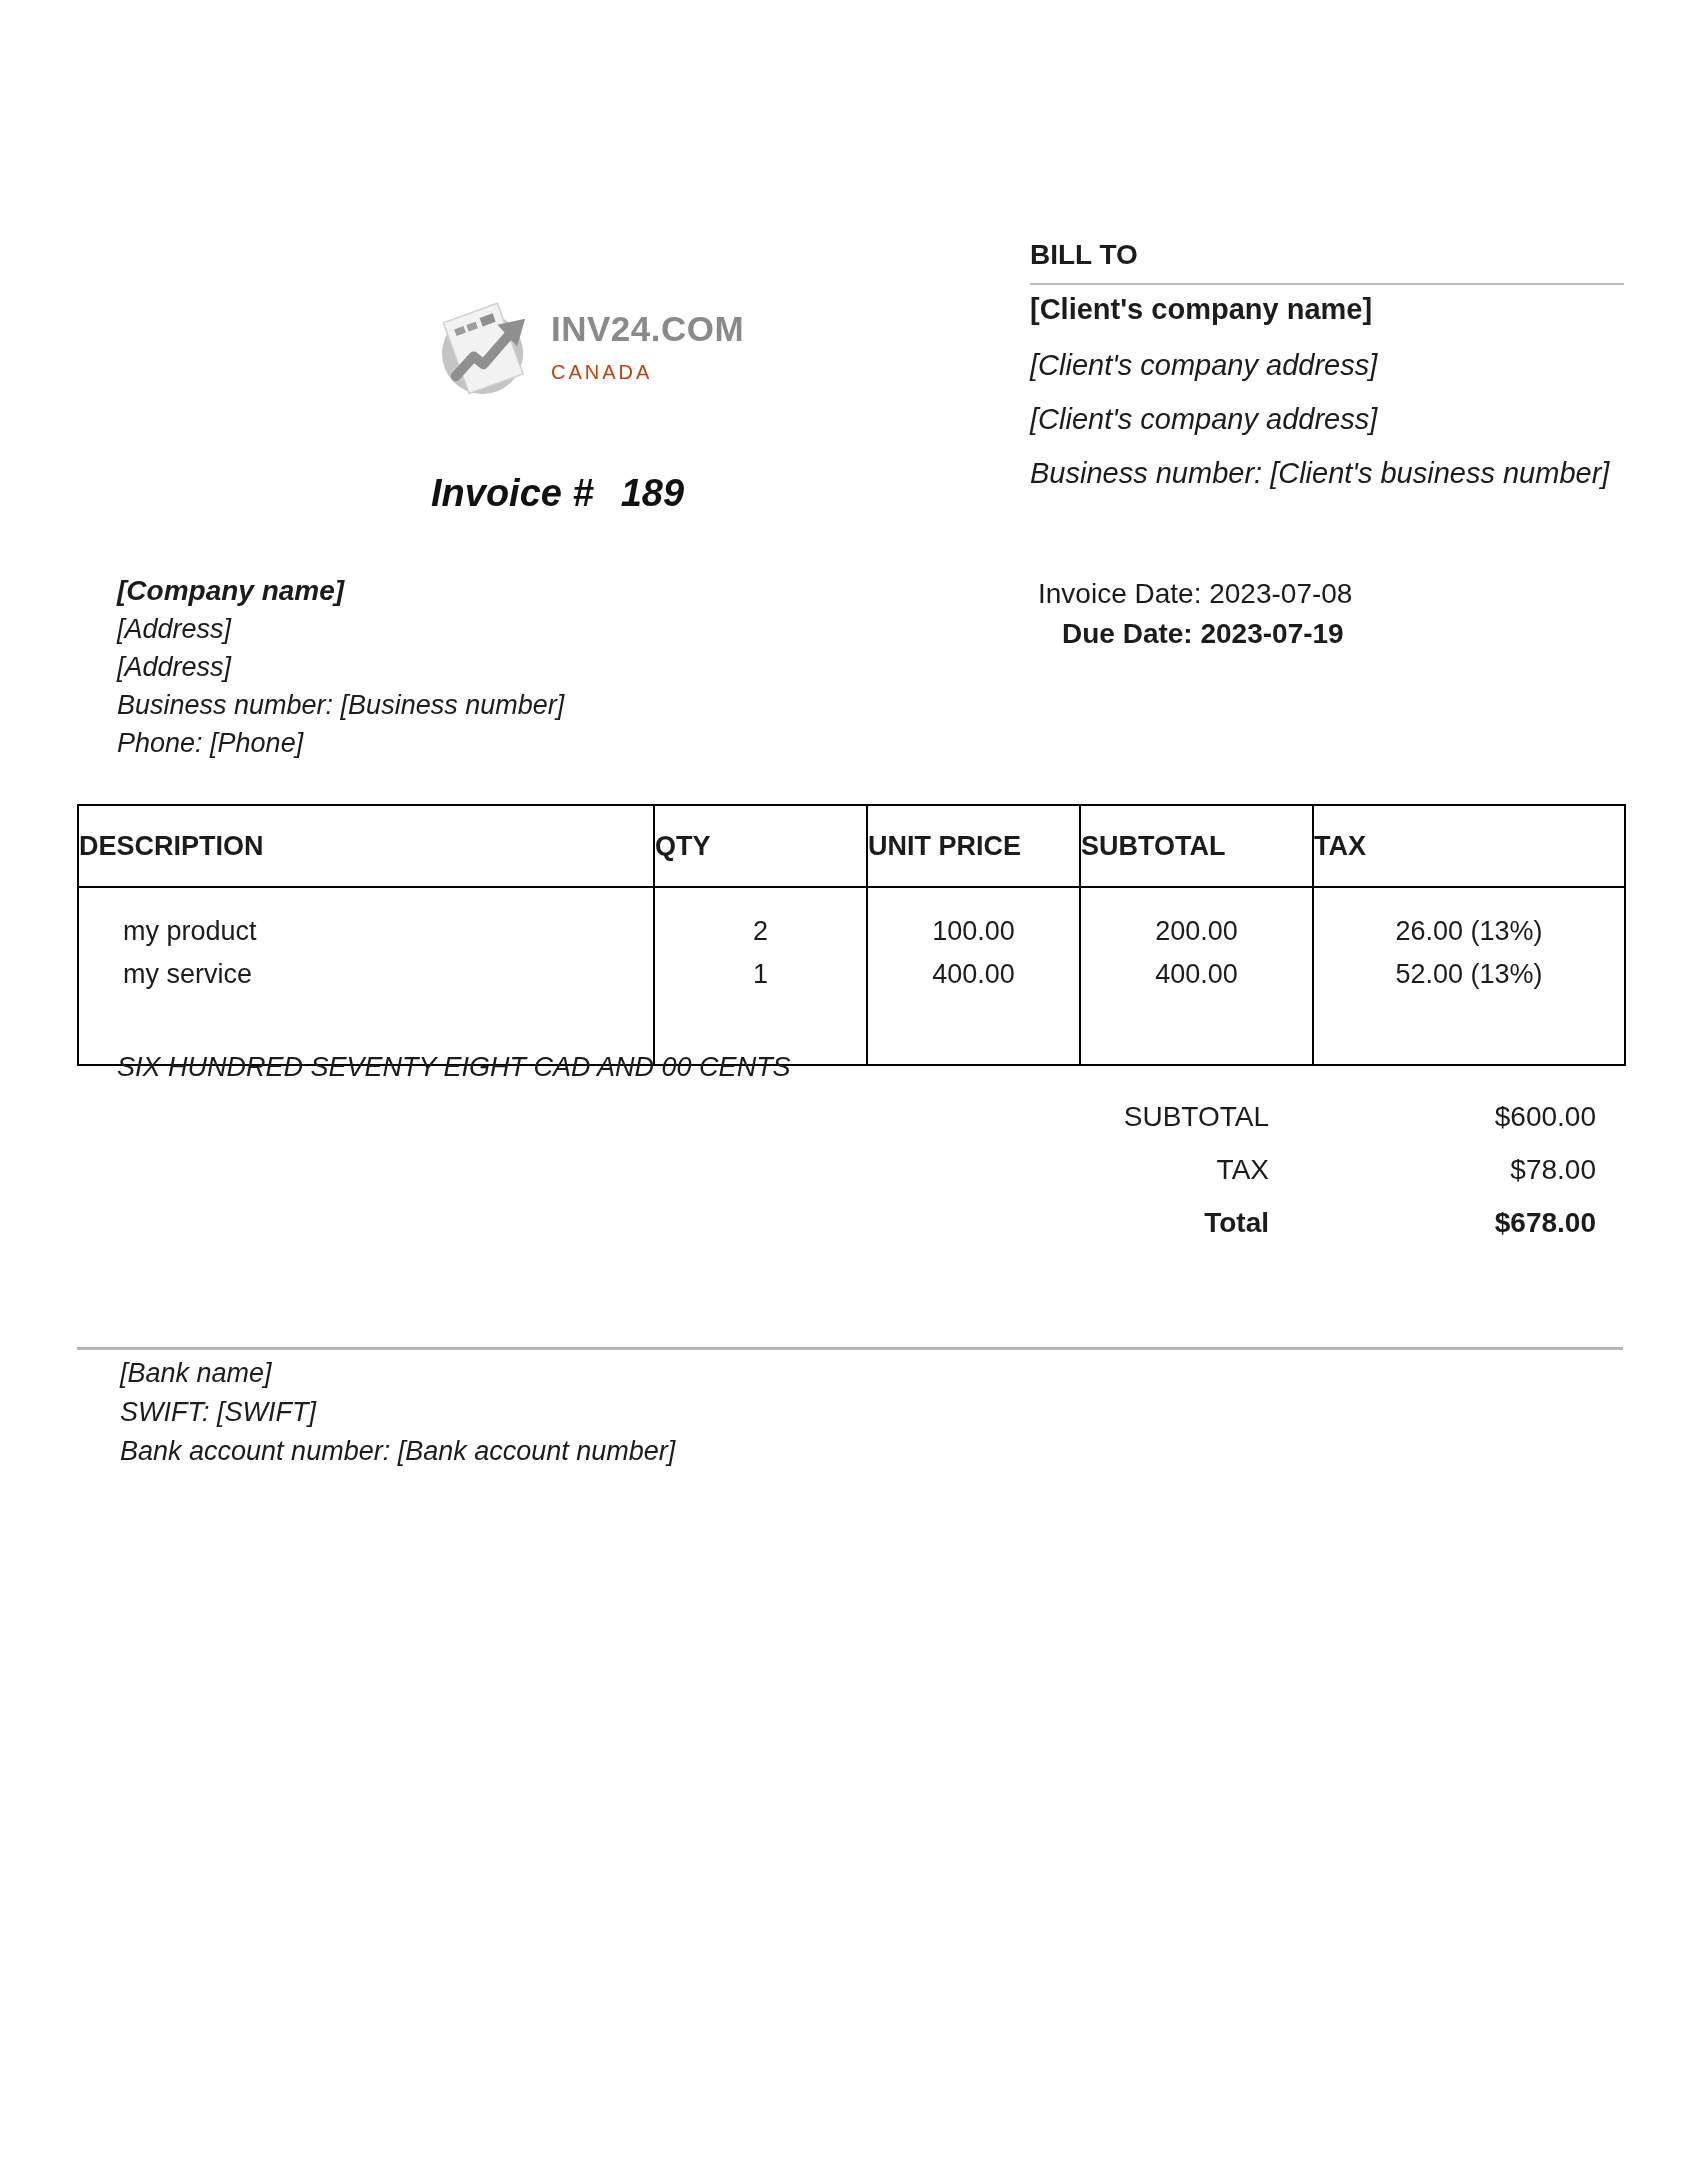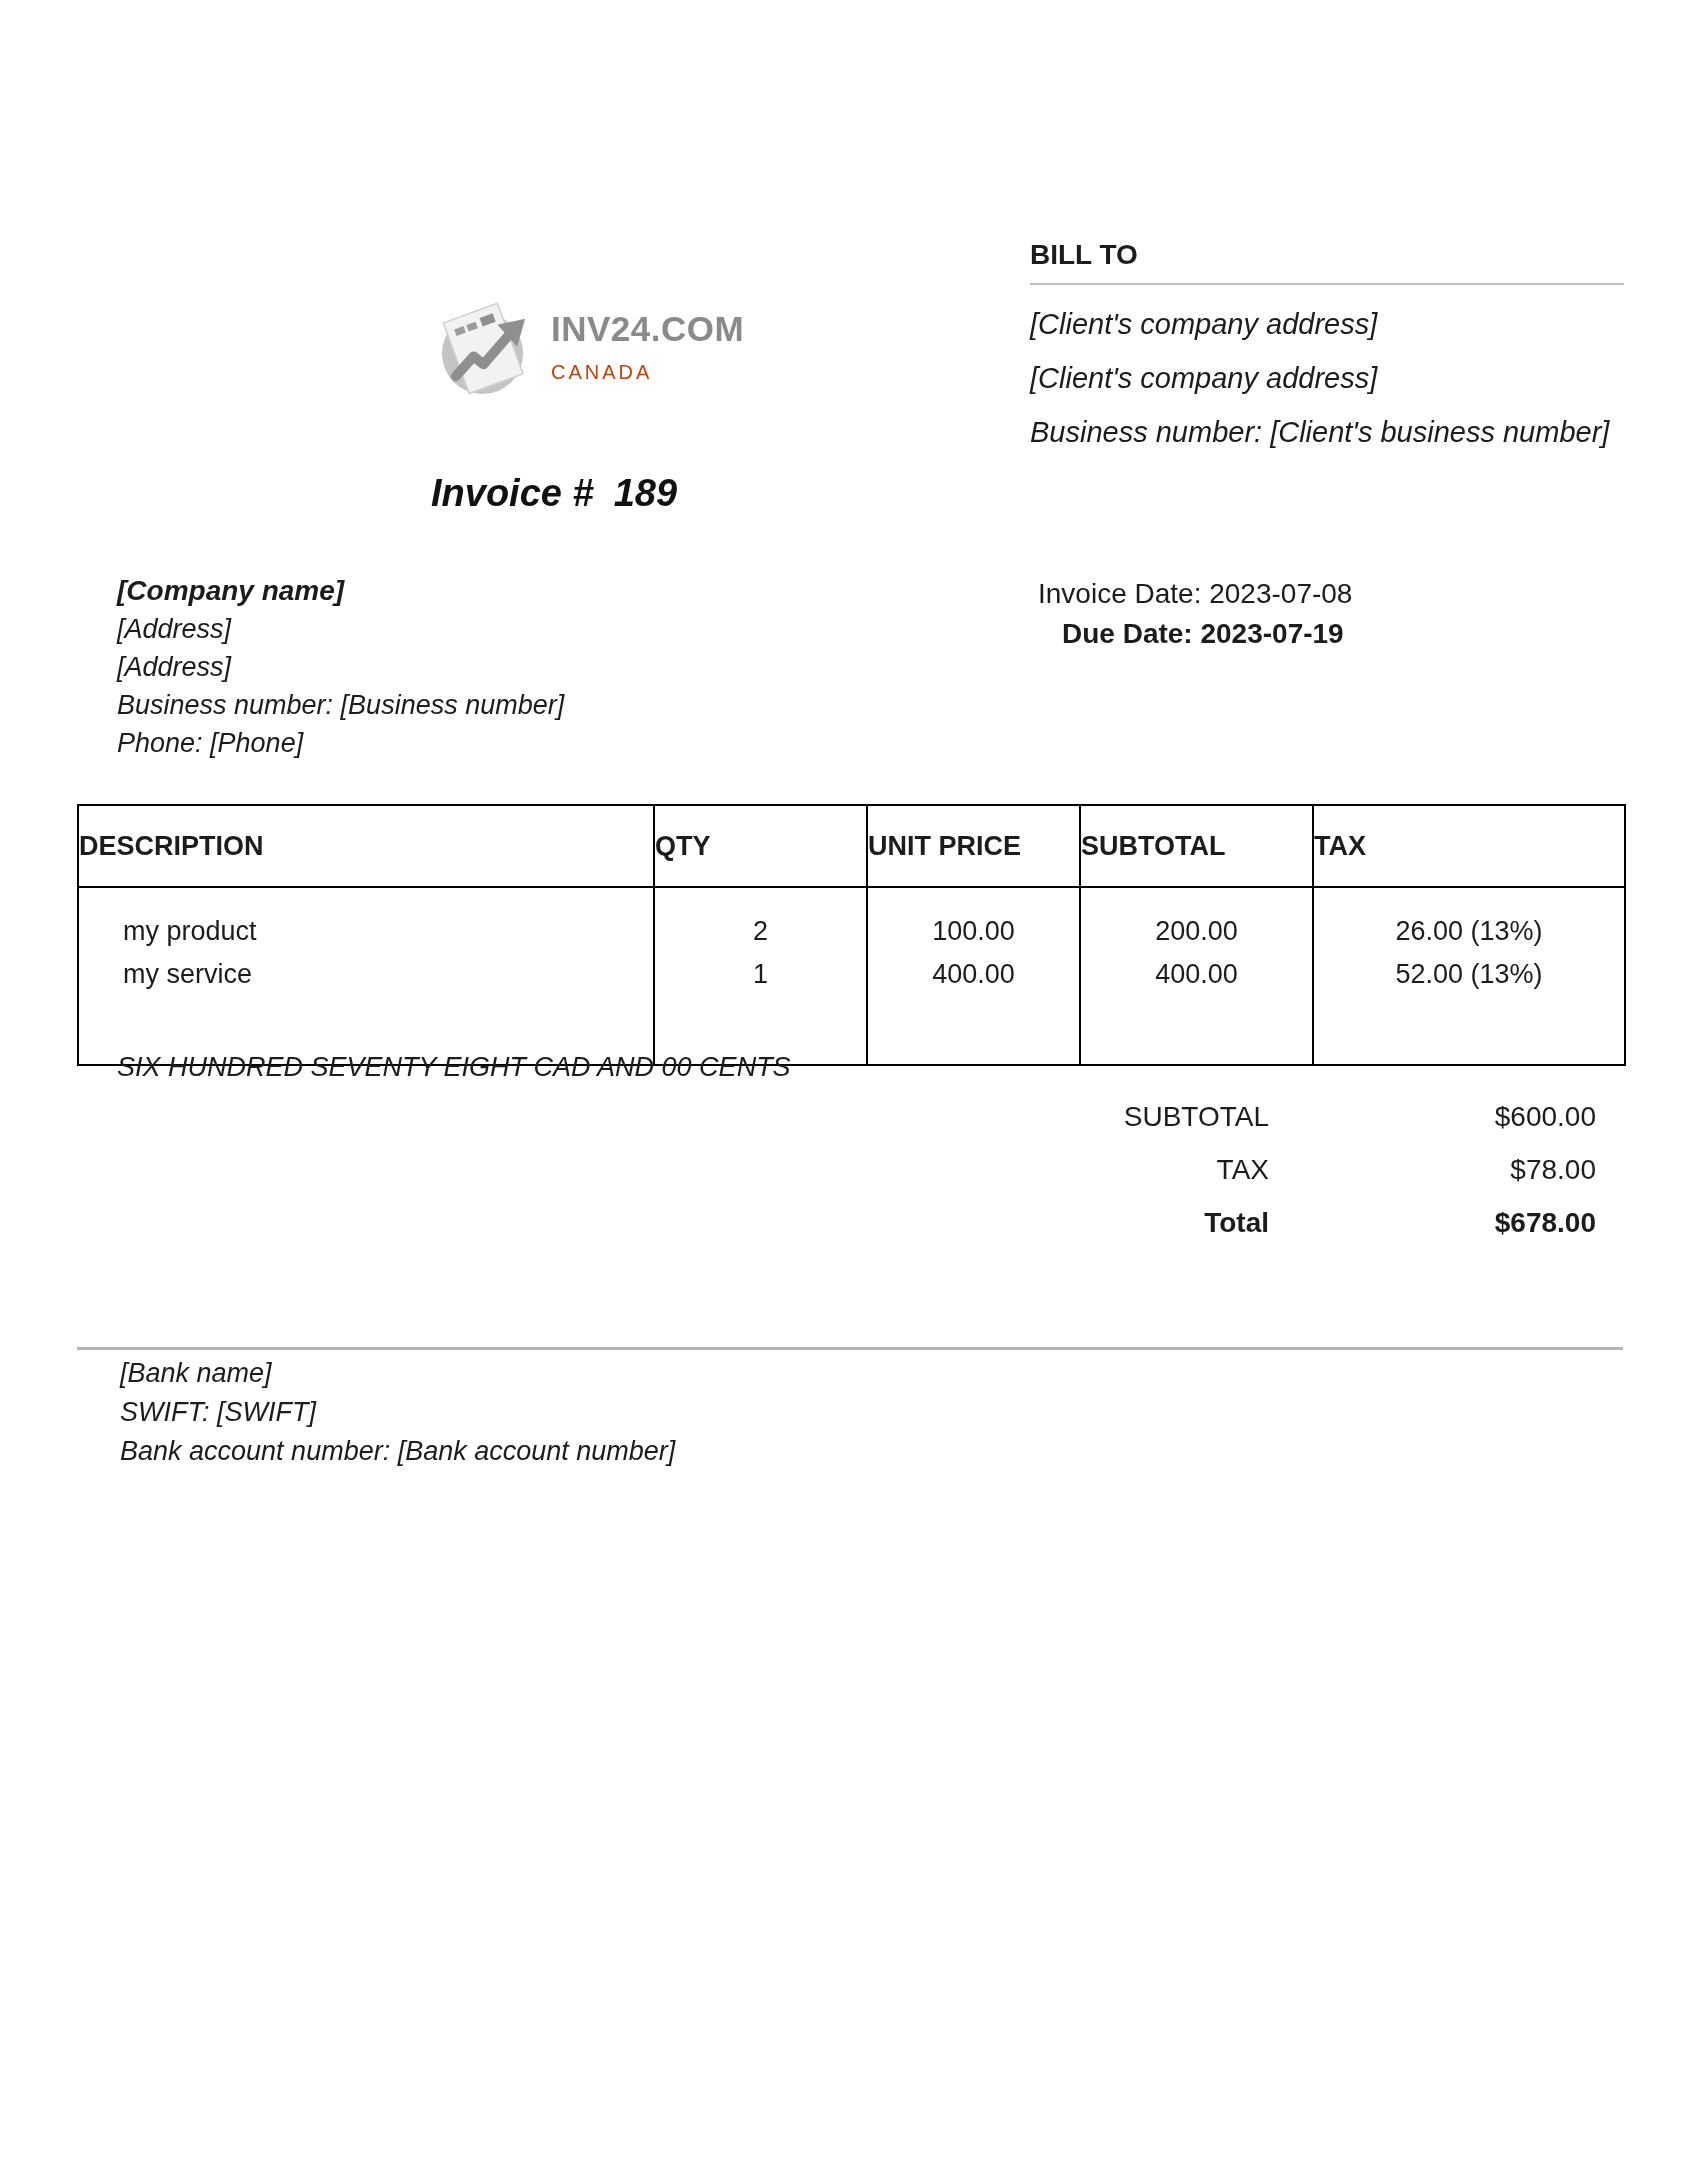--- a/index.html
+++ b/index.html
@@ -58,21 +58,21 @@
   .invoice-title {
     position: absolute;
     left: 431px;
     top: 472px;
     font-size: 38px;
     font-weight: bold;
     font-style: italic;
     color: #111;
     white-space: nowrap;
   }
-  .invoice-number { margin-left: 20px; }
+  .invoice-number { margin-left: 27px; }
 
   
   .company {
     position: absolute;
     left: 117px;
     top: 577px;
     width: 554px;
   }
   .company-name { font-size: 28px; font-weight: bold; font-style: italic; line-height: 1; }
   .company-line { font-size: 27px; font-style: italic; margin-top: 11px; line-height: 1.0; }
@@ -185,20 +185,21 @@
     </div>
     <div class="logo-text">
       <div class="logo-brand">INV24.COM</div>
       <div class="logo-region">CANADA</div>
     </div>
   </div>
 
   <div class="billto">
     <div class="billto-heading">BILL TO</div>
     <hr class="billto-divider">
+    <div class="billto-client-name">[Client's company name]</div>
     <div id="billto-lines">
         <div class="billto-line">[Client's company address]</div>
         <div class="billto-line">[Client's company address]</div>
         <div class="billto-line">Business number: [Client's business number]</div>
       </div>
   </div>
 
   <div class="invoice-title">
     <span>Invoice #</span><span class="invoice-number">189</span>
   </div>

